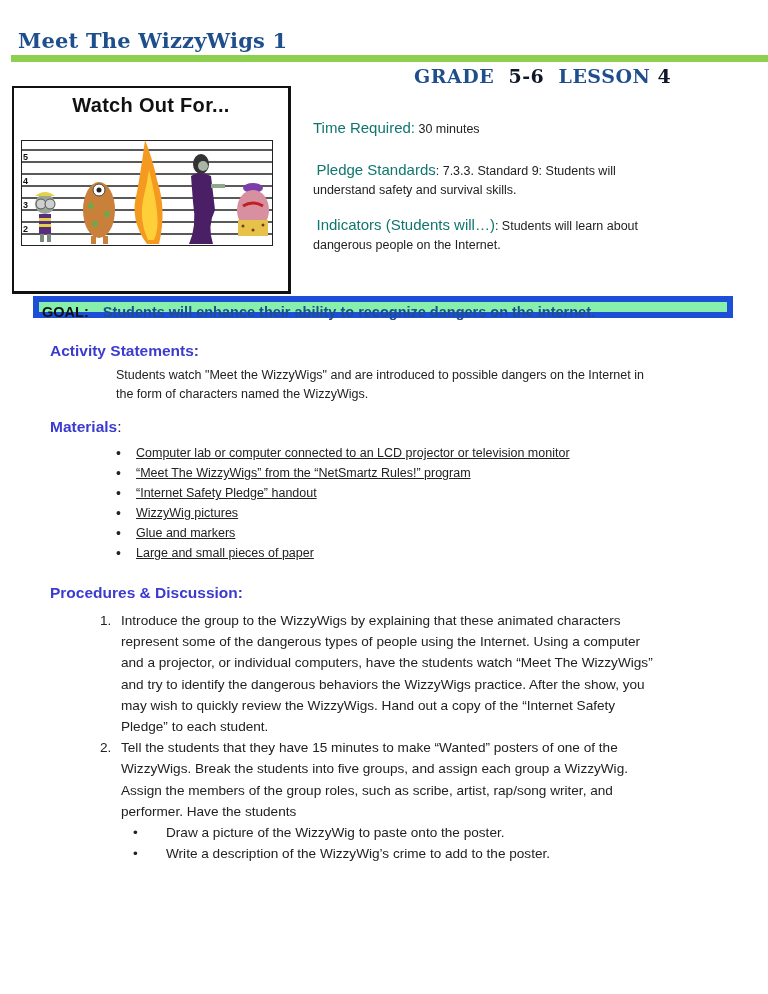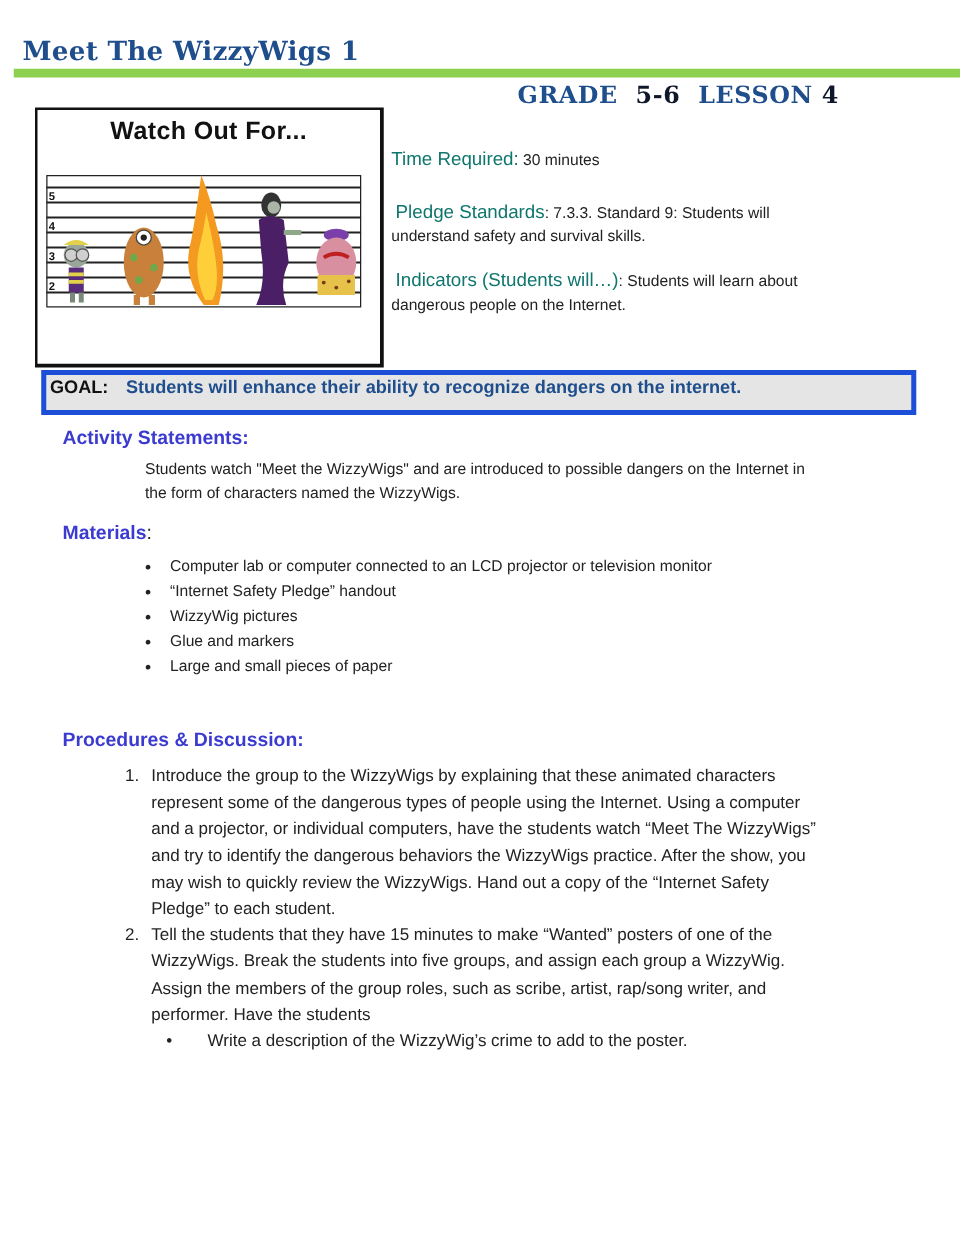--- a/index.html
+++ b/index.html
@@ -4,37 +4,37 @@
   <style>
     html, body { margin: 0; padding: 0; background: #ffffff; }
     body { width: 768px; height: 994px; position: relative; overflow: hidden;
            font-family: "Liberation Sans", sans-serif; color: #1a1a1a; }
     .doc-title { position: absolute; left: 18px; top: 28px; font-family: "DejaVu Serif", serif;
                  font-weight: bold; font-size: 21px; color: #1f4e8c; letter-spacing: 0.2px; }
     .title-rule { position: absolute; left: 11px; top: 55px; width: 757px; height: 7px; background: #8dcf4f; }
     .grade-line { position: absolute; left: 414px; top: 65px; font-family: "DejaVu Serif", serif;
                   font-weight: bold; font-size: 19px; color: #1f4e8c; white-space: nowrap; letter-spacing: 0.5px; }
     .grade-line .num { color: #0f172a; }
-    .lineup { position: absolute; left: 28px; top: 86px; width: 274px; height: 203px;
+    .lineup { position: absolute; left: 12px; top: 86px; width: 274px; height: 203px;
               border: 2px solid #111; border-bottom-width: 3px; border-right-width: 3px; background: #fff; }
     .lineup .lineup-title { position: absolute; left: 0; right: 0; top: 6px; text-align: center;
               font-weight: bold; font-size: 20px; color: #111; letter-spacing: 0.3px; }
     .lineup .board { position: absolute; left: 7px; top: 52px; width: 252px; height: 106px; }
     .meta { position: absolute; left: 313px; font-size: 12.5px; color: #222; line-height: 19px; width: 360px; }
     .meta .lbl { color: #0f766e; font-size: 15px; }
-    .goal { position: absolute; left: 33px; top: 296px; width: 700px; height: 36px; background: #e5e5e5;
-            border: 4px solid #1d4ed8; box-sizing: border-box; font-weight: bold; font-size: 14.5px;
+    .goal { position: absolute; left: 33px; top: 296px; width: 700px; height: 22px; background: #86efac;
+            border: 6px solid #1d4ed8; box-sizing: border-box; font-weight: bold; font-size: 14.5px;
             line-height: 20px; padding-left: 3px; white-space: nowrap; }
     .goal .goal-label { color: #111; margin-right: 10px; }
     .goal .goal-text { color: #1f4e8c; }
     .h2 { position: absolute; left: 50px; color: #3b3bcf; font-size: 15.5px; font-weight: bold; }
     .h2 .colon { font-weight: normal; color: #222; }
     .para { position: absolute; left: 116px; width: 540px; font-size: 12.5px; line-height: 19px; color: #222; }
     .mat-list { position: absolute; left: 116px; top: 443px; margin: 0; padding: 0; list-style: none; }
-    .mat-list li { font-size: 12.5px; line-height: 20px; color: #222; position: relative; padding-left: 20px; }
+    .mat-list li { font-size: 12.5px; line-height: 20px; color: #222; position: relative; padding-left: 20px; text-decoration: underline; }
     .mat-list li::before { content: "\2022"; position: absolute; left: 0; top: 0; font-size: 14px; }
     .proc { position: absolute; left: 100px; top: 610px; width: 560px; margin: 0; padding: 0; list-style: none; }
     .proc > li { position: relative; padding-left: 21px; font-size: 13.6px; line-height: 21.2px; color: #222; }
     .proc > li .num { position: absolute; left: 0; top: 0; }
     .sub { margin: 0; padding: 0; list-style: none; }
     .sub li { position: relative; padding-left: 33px; margin-left: 12px; }
     .sub li::before { content: "\2022"; position: absolute; left: 0; top: 0; }
   </style>
 </head>
 <body>
@@ -123,32 +123,34 @@
 </div>
 
 <div class="h2" style="top:342px;">Activity Statements:</div>
 <div class="para" style="top:366px;">Students watch "Meet the WizzyWigs" and are introduced to possible dangers on the Internet in the form of characters named the WizzyWigs.</div>
 
 <div class="h2" style="top:418px;">
   <span>Materials</span><span class="colon">:</span>
 </div>
 <ul class="mat-list">
   <li>Computer lab or computer connected to an LCD projector or television monitor</li>
+  <li>“Meet The WizzyWigs” from the “NetSmartz Rules!” program</li>
   <li>“Internet Safety Pledge” handout</li>
   <li>WizzyWig pictures</li>
   <li>Glue and markers</li>
   <li>Large and small pieces of paper</li>
 </ul>
 
 <div class="h2" style="top:584px;">Procedures &amp; Discussion:</div>
 <ol class="proc">
   <li>
     <span class="num">1.</span>
     <span>Introduce the group to the WizzyWigs by explaining that these animated characters represent some of the dangerous types of people using the Internet. Using a computer and a projector, or individual computers, have the students watch “Meet The WizzyWigs” and try to identify the dangerous behaviors the WizzyWigs practice. After the show, you may wish to quickly review the WizzyWigs. Hand out a copy of the “Internet Safety Pledge” to each student.</span>
   </li>
   <li>
     <span class="num">2.</span>
     <span>Tell the students that they have 15 minutes to make “Wanted” posters of one of the WizzyWigs. Break the students into five groups, and assign each group a WizzyWig. Assign the members of the group roles, such as scribe, artist, rap/song writer, and performer. Have the students</span>
     <ul class="sub">
+      <li>Draw a picture of the WizzyWig to paste onto the poster.</li>
       <li>Write a description of the WizzyWig’s crime to add to the poster.</li>
     </ul>
   </li>
 </ol>
 
 </body></html>

